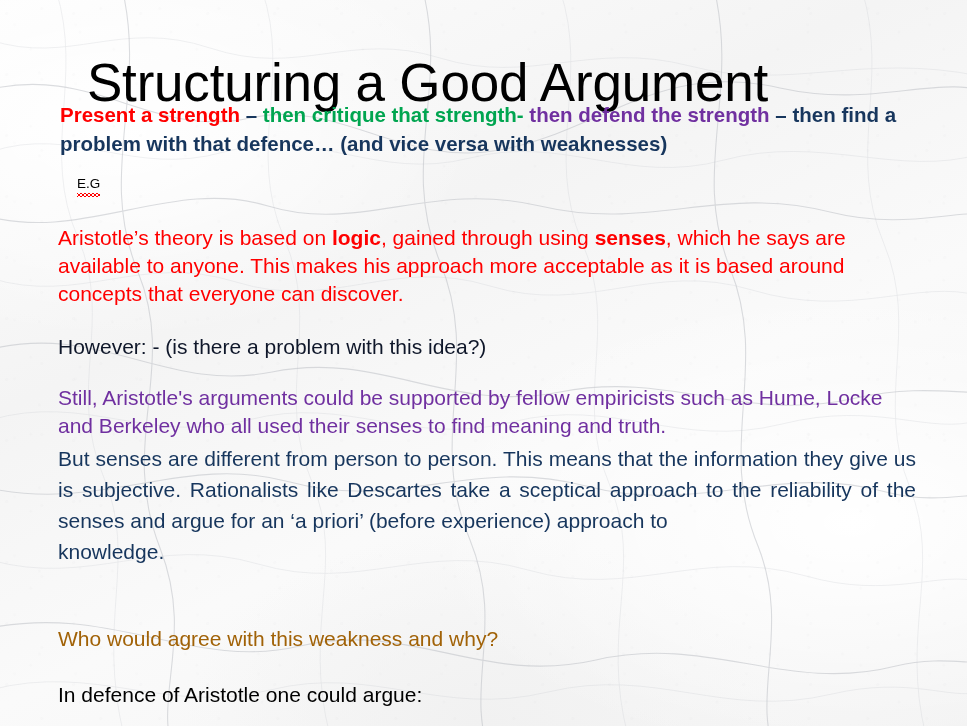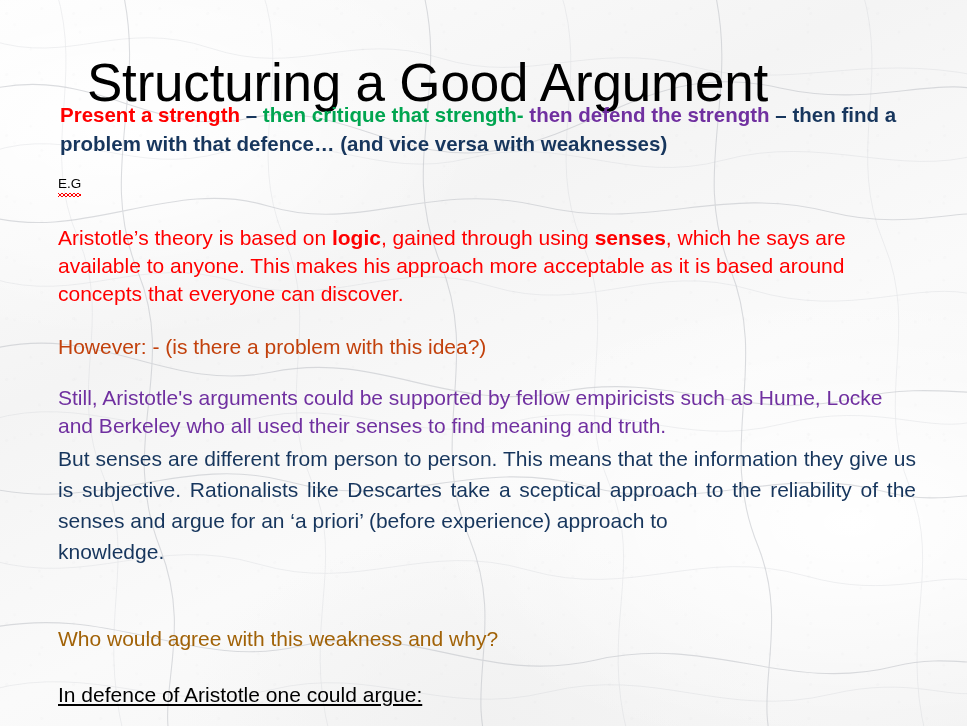--- a/index.html
+++ b/index.html
@@ -94,41 +94,41 @@
   .eg {
     position: absolute;
     left: 58px;
     top: 176px;
     font-size: 13.5px;
     line-height: 1.2;
     color: #000000;
     text-decoration: underline;
     text-underline-offset: 2px;
   }
-  .eg-wrap { position: relative; display: inline-block; }
+  .eg-wrap { position: relative; display: inline-block; margin-left: 19px; }
   .squiggle {
     position: absolute;
     left: 0;
     right: 0;
     bottom: -5px;
     height: 4px;
     background-image:
       linear-gradient(45deg, transparent 40%, #ff0000 40%, #ff0000 60%, transparent 60%),
       linear-gradient(-45deg, transparent 40%, #ff0000 40%, #ff0000 60%, transparent 60%);
     background-size: 4px 4px;
     background-repeat: repeat-x;
   }
 
   .p-red    { top: 203px;  width: 828px; color: #ff0000; }
-  .p-green  { top: 312px;  width: 828px; color: #c2410c; }
+  .p-green  { top: 312px;  width: 828px; color: #0f172a; }
   .p-purple { top: 363px;  width: 828px; color: #7030a0; }
   .p-navy   { top: 443px;  width: 858px; color: #17365d; text-align: justify; line-height: 1.48; }
   .p-navy .last-line { text-align: left; }
   .p-black1 { top: 604px;  width: 828px; color: #a16207; }
-  .p-black2 { top: 660px;  width: 828px; color: #000000; text-decoration: underline; }
+  .p-black2 { top: 660px;  width: 828px; color: #000000; }
 
   .c-red    { color: #ff0000; }
   .c-green  { color: #00a550; }
   .c-purple { color: #7030a0; }
   .c-navy   { color: #17365d; }
   .bold     { font-weight: 700; }
 </style>
 </head>
 <body>
 

